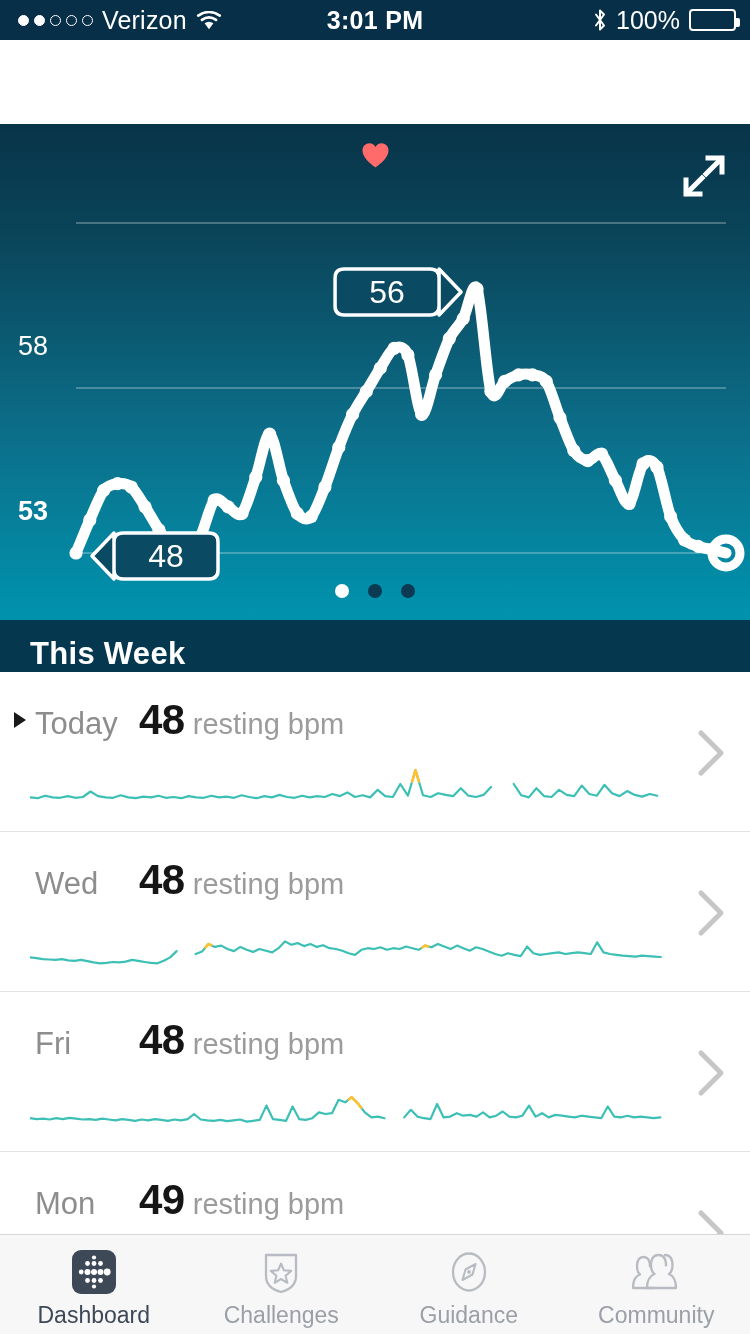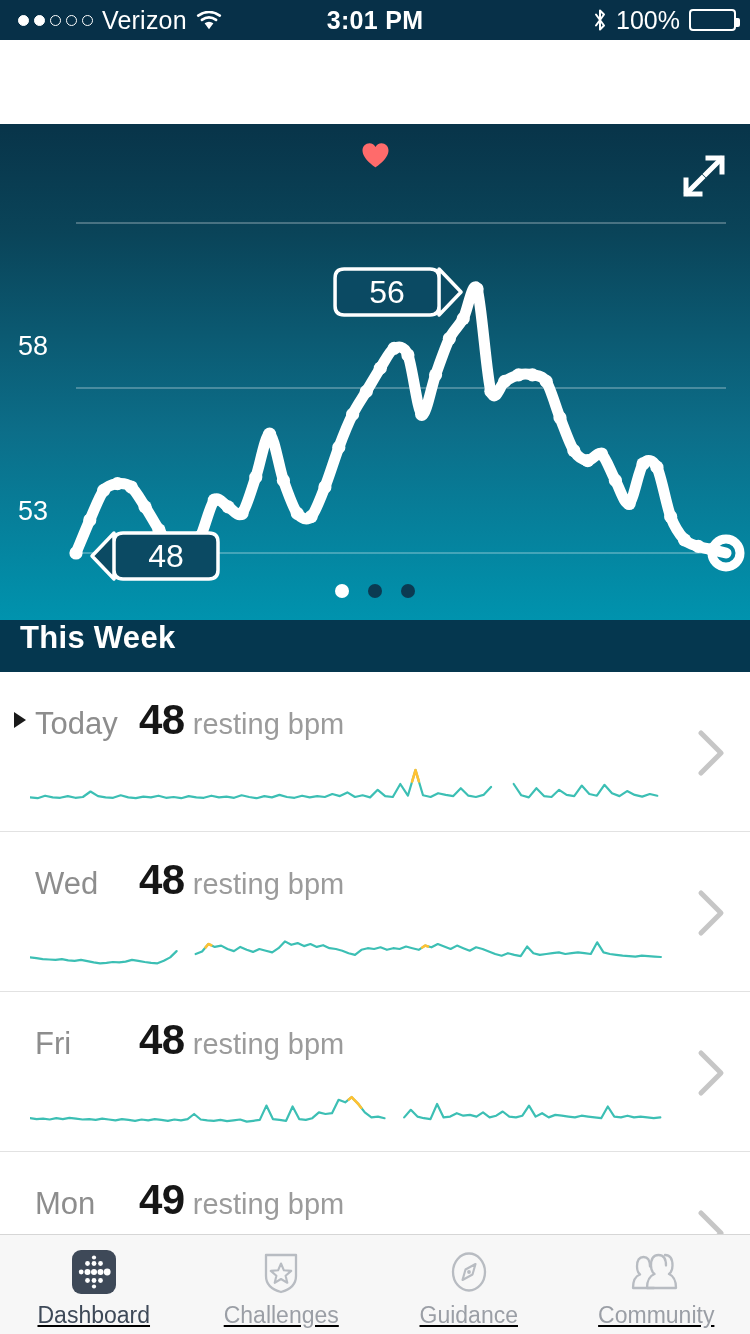--- a/index.html
+++ b/index.html
@@ -89,21 +89,21 @@
     position:absolute; bottom:22px; left:0; width:750px;
     display:flex; align-items:center; justify-content:center; gap:19px;
   }
   .pdot { width:14px; height:14px; border-radius:50%; background:#0b3a52; cursor:pointer; }
   .pdot.active { background:#ffffff; }
 
   
   .week-bar {
     position:absolute; top:620px; left:0; width:750px; height:52px;
     background:#05374f; color:#ffffff;
-    display:flex; align-items:flex-start; padding-left:20px;
+    display:flex; align-items:flex-end; padding-left:30px;
     font-size:31px; font-weight:bold; letter-spacing:0.3px;
   }
 
   
   .daylist {
     position:absolute; top:672px; left:0; width:750px; height:562px;
     background:#ffffff; overflow:hidden;
   }
   .dayrow {
     position:relative; width:750px; height:160px;
@@ -123,21 +123,21 @@
   .day-name { font-size:31px; color:#8d8d8d; width:104px; }
   .day-bpm { font-size:42px; color:#161616; font-weight:bold; letter-spacing:-0.5px; }
   .day-unit { font-size:29px; color:#9b9b9b; margin-left:8px; }
   .row-chev { position:absolute; right:22px; top:56px; width:34px; height:50px; }
   .spark { position:absolute; left:30px; top:88px; width:650px; height:56px; }
 
   
   .tabbar {
     position:absolute; bottom:0; left:0; width:750px; height:100px;
     background:#f7f7f7; border-top:1px solid #d6d6d6;
-    display:flex; align-items:flex-start;text-decoration:underline;
+    display:flex; align-items:flex-start;
   }
   .tab {
     flex:1; height:100px; display:flex; flex-direction:column;
     align-items:center; justify-content:flex-start;
     padding-top:9px; cursor:pointer;
   }
   .tab-ico { width:56px; height:56px; display:block; }
   .tab-label { font-size:23px; color:#9b9fa6; margin-top:2px; }
   .tab.active .tab-label { color:#3e4958; }
 </style>
@@ -184,21 +184,21 @@
     </div>
 
     <svg class="expand-btn" viewBox="0 0 48 48">
       <path d="M28 6 L42 6 L42 20" stroke="#fff" stroke-width="5" fill="none" stroke-linecap="square" stroke-linejoin="miter"></path>
       <path d="M41 7 L26 22" stroke="#fff" stroke-width="5" stroke-linecap="square"></path>
       <path d="M20 42 L6 42 L6 28" stroke="#fff" stroke-width="5" fill="none" stroke-linecap="square" stroke-linejoin="miter"></path>
       <path d="M7 41 L22 26" stroke="#fff" stroke-width="5" stroke-linecap="square"></path>
     </svg>
 
     <div class="ylab" style="top:207px;">58</div>
-    <div class="ylab" style="top:372px;">53</div>
+    <div class="ylab" style="top:372px;font-weight:bold;">53</div>
 
     <svg class="chart-svg" viewBox="0 0 750 496" preserveAspectRatio="none">
 
       <g>
         <line x1="76" y1="99" x2="726" y2="99" stroke="#ffffff" stroke-opacity="0.35" stroke-width="1.5"></line>
         <line x1="76" y1="264" x2="726" y2="264" stroke="#ffffff" stroke-opacity="0.35" stroke-width="1.5"></line>
         <line x1="76" y1="429" x2="726" y2="429" stroke="#ffffff" stroke-opacity="0.35" stroke-width="1.5"></line>
       </g>
       <g id="hr-line-group">
           <path d="M76.0 429.0 C78.1 424.1, 85.7 405.4, 89.8 396.0 C94.0 386.6, 99.5 371.7, 103.7 366.3 C107.8 360.9, 113.3 360.2, 117.5 359.7 C121.6 359.2, 127.2 359.5, 131.3 363.0 C135.5 366.5, 141.0 376.4, 145.1 382.8 C149.3 389.2, 154.8 399.5, 159.0 405.9 C163.1 412.3, 168.7 422.2, 172.8 425.7 C177.0 429.2, 182.5 431.0, 186.6 429.0 C190.8 427.0, 196.3 420.4, 200.5 412.5 C204.6 404.6, 210.1 380.7, 214.3 376.2 C218.4 371.7, 224.0 380.8, 228.1 382.8 C232.3 384.8, 237.8 393.9, 242.0 389.4 C246.1 384.9, 251.6 365.0, 255.8 353.1 C259.9 341.2, 265.5 309.7, 269.6 310.2 C273.8 310.7, 279.3 344.5, 283.4 356.4 C287.6 368.3, 293.1 384.0, 297.3 389.4 C301.4 394.8, 307.0 396.7, 311.1 392.7 C315.3 388.7, 320.8 373.4, 324.9 363.0 C329.1 352.6, 334.6 334.3, 338.8 323.4 C342.9 312.5, 348.4 298.8, 352.6 290.4 C356.7 282.0, 362.3 274.2, 366.4 267.3 C370.6 260.4, 376.1 250.6, 380.3 244.2 C384.4 237.8, 389.9 226.4, 394.1 224.4 C398.2 222.4, 403.8 221.1, 407.9 231.0 C412.1 240.9, 417.6 287.4, 421.7 290.4 C425.9 293.4, 431.4 262.2, 435.6 250.8 C439.7 239.4, 445.3 222.9, 449.4 214.5 C453.6 206.1, 459.1 202.1, 463.2 194.7 C467.4 187.3, 472.9 154.1, 477.1 165.0 C481.2 175.9, 486.7 253.4, 490.9 267.3 C495.0 281.2, 500.6 259.9, 504.7 257.4 C508.9 254.9, 514.4 251.8, 518.6 250.8 C522.7 249.8, 528.2 249.8, 532.4 250.8 C536.5 251.8, 542.1 251.0, 546.2 257.4 C550.4 263.8, 555.9 283.3, 560.0 293.7 C564.2 304.1, 569.7 320.3, 573.9 326.7 C578.0 333.1, 583.6 336.1, 587.7 336.6 C591.9 337.1, 597.4 327.0, 601.5 330.0 C605.7 333.0, 611.2 349.0, 615.4 356.4 C619.5 363.8, 625.0 382.0, 629.2 379.5 C633.3 377.0, 638.9 345.3, 643.0 339.9 C647.2 334.5, 652.7 335.3, 656.9 343.2 C661.0 351.1, 666.5 381.8, 670.7 392.7 C674.8 403.6, 680.4 411.3, 684.5 415.8 C688.7 420.3, 694.2 420.9, 698.3 422.4 C702.5 423.9, 708.0 424.7, 712.2 425.7 C716.3 426.7, 723.9 428.5, 726.0 429.0" stroke="#FFFFFF" stroke-width="11" fill="none" stroke-linecap="round" stroke-linejoin="round"></path>

